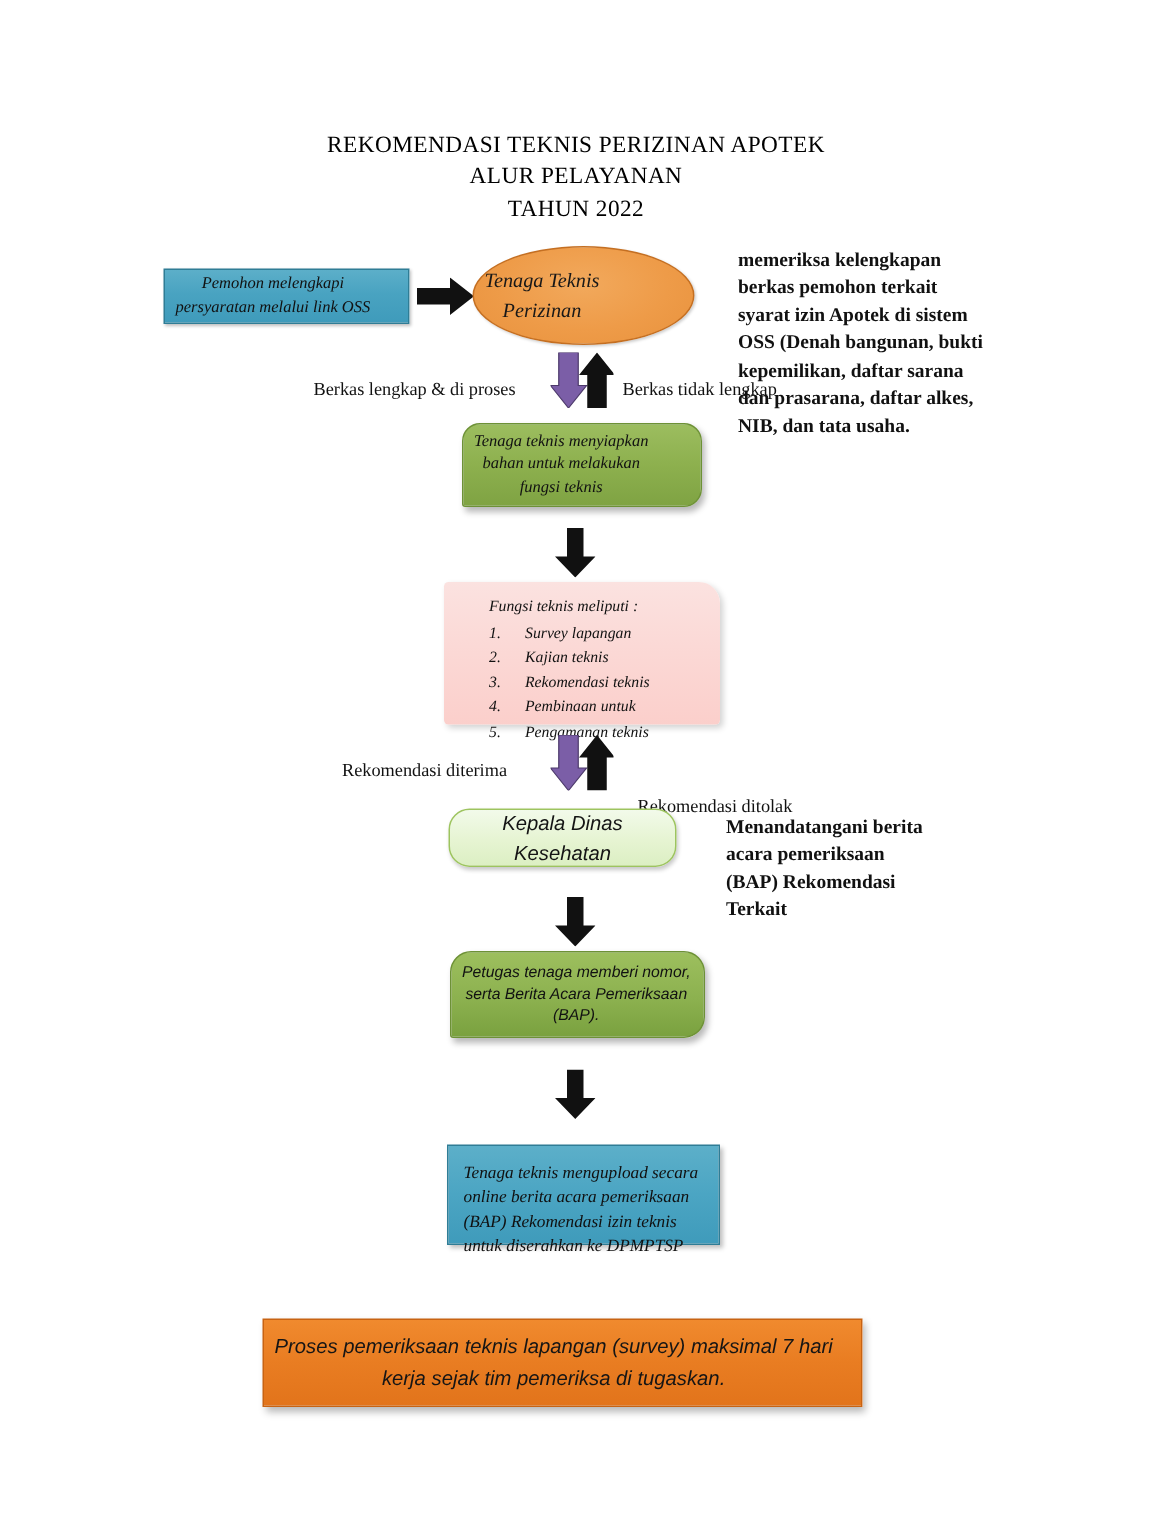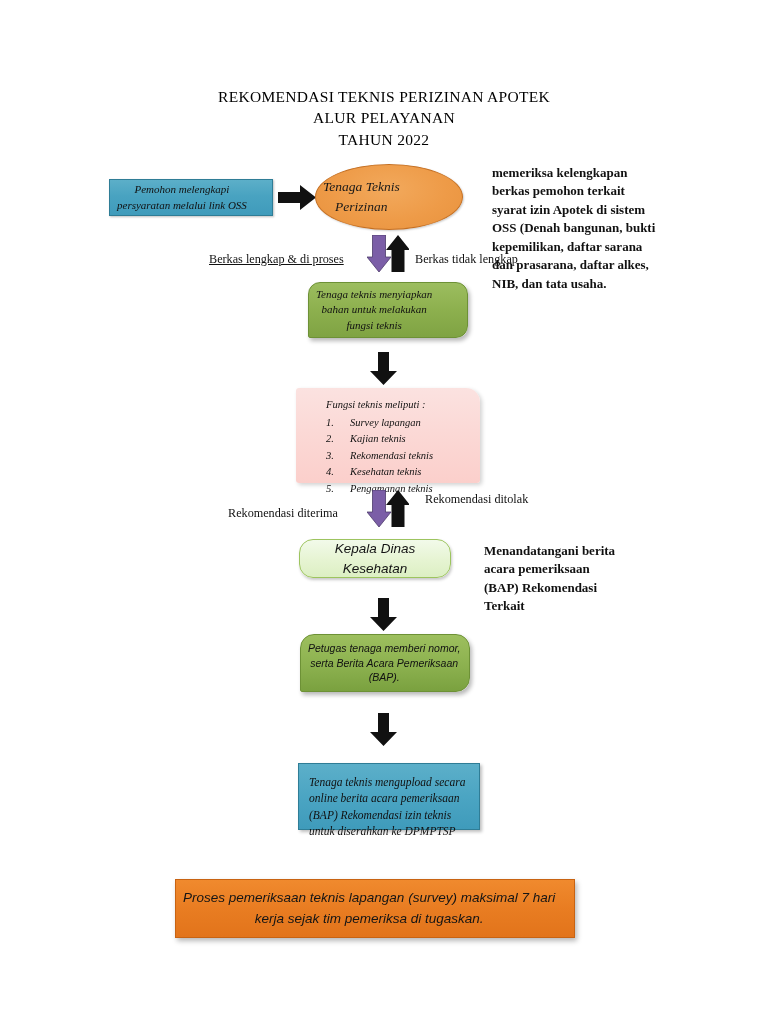--- a/index.html
+++ b/index.html
@@ -227,21 +227,21 @@
 
   <div class="node ellipse-orange" style="left:315px; top:164px; width:148px; height:66px;">
     <span class="node-text">
       <span>Tenaga Teknis</span><br>
       <span>Perizinan</span>
     </span>
   </div>
 
   <div class="side-note" style="left:492px; top:164px; width:167px;">memeriksa kelengkapan berkas pemohon terkait syarat  izin Apotek di sistem OSS (Denah bangunan, bukti kepemilikan, daftar sarana dan prasarana, daftar alkes, NIB, dan tata usaha.</div>
 
-  <div class="branch-label" style="left:209px; top:252px;text-decoration:underline;">Berkas lengkap &amp; di proses</div>
+  <div class="branch-label" style="left:209px; top:252px;">Berkas lengkap &amp; di proses</div>
 
   <div class="arrow" style="left:367px; top:235px;">
     <svg width="42" height="37" viewBox="0 0 42 37" aria-hidden="true">
 
       <g>
         <path d="M4.5 0 H17.5 V22 H23 L11 37 L-1 22 H4.5 Z" transform="translate(1,0)" fill="#7B5EA7" stroke="#4d3a6b" stroke-width="0.8"></path>
       </g>
 
       <g>
         <path d="M11 0 L23 15 H17.5 V37 H4.5 V15 H-1 Z" transform="translate(20,0)" fill="#111111"></path>
@@ -276,21 +276,21 @@
         <li>
           <span class="num">2.</span>
           <span>Kajian teknis</span>
         </li>
         <li>
           <span class="num">3.</span>
           <span>Rekomendasi teknis</span>
         </li>
         <li>
           <span class="num">4.</span>
-          <span>Kesehatan teknis</span>
+          <span>Pembinaan untuk</span>
         </li>
         <li>
           <span class="num">5.</span>
           <span>Pengamanan teknis</span>
         </li>
       </ul>
     </div>
   </div>
 
   <div class="branch-label" style="left:228px; top:506px;">Rekomendasi diterima</div>
@@ -299,21 +299,21 @@
     <svg width="42" height="37" viewBox="0 0 42 37" aria-hidden="true">
       <g>
         <path d="M4.5 0 H17.5 V22 H23 L11 37 L-1 22 H4.5 Z" transform="translate(1,0)" fill="#7B5EA7" stroke="#4d3a6b" stroke-width="0.8"></path>
       </g>
       <g>
         <path d="M11 0 L23 15 H17.5 V37 H4.5 V15 H-1 Z" transform="translate(20,0)" fill="#111111"></path>
       </g>
     </svg>
   </div>
 
-  <div class="branch-label" style="left:425px; top:492px;">Rekomendasi ditolak</div>
+  <div class="branch-label" style="left:425px; top:530px;">Rekomendasi ditolak</div>
 
   <div class="node box-palegreen" style="left:299px; top:539px; width:152px; height:39px;">
     <span class="node-text sans">Kepala Dinas Kesehatan</span>
   </div>
 
   <div class="side-note" style="left:484px; top:542px; width:135px;">Menandatangani berita acara pemeriksaan (BAP) Rekomendasi Terkait</div>
 
   <div class="arrow" style="left:370px; top:598px;">
     <svg width="27" height="33" viewBox="0 0 27 33" aria-hidden="true">
       <path d="M8 0 H19 V19 H27 L13.5 33 L0 19 H8 Z" fill="#111111"></path>

